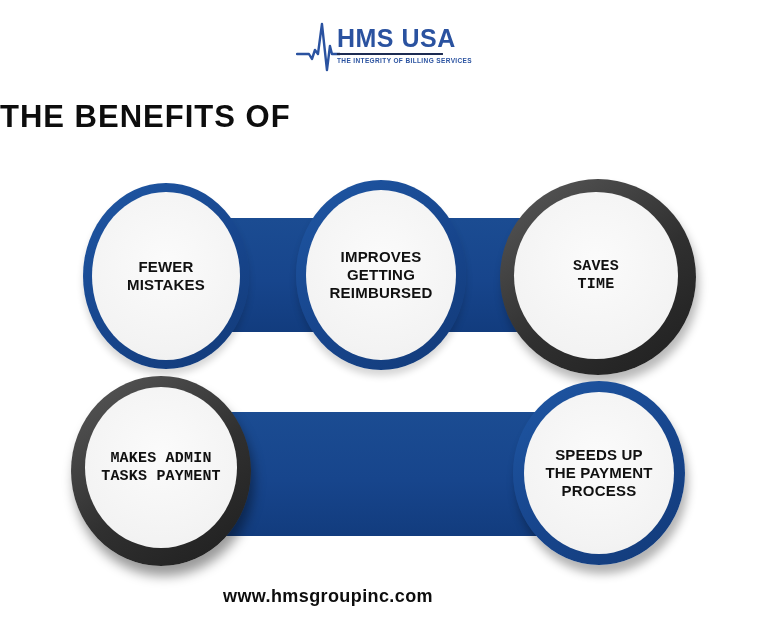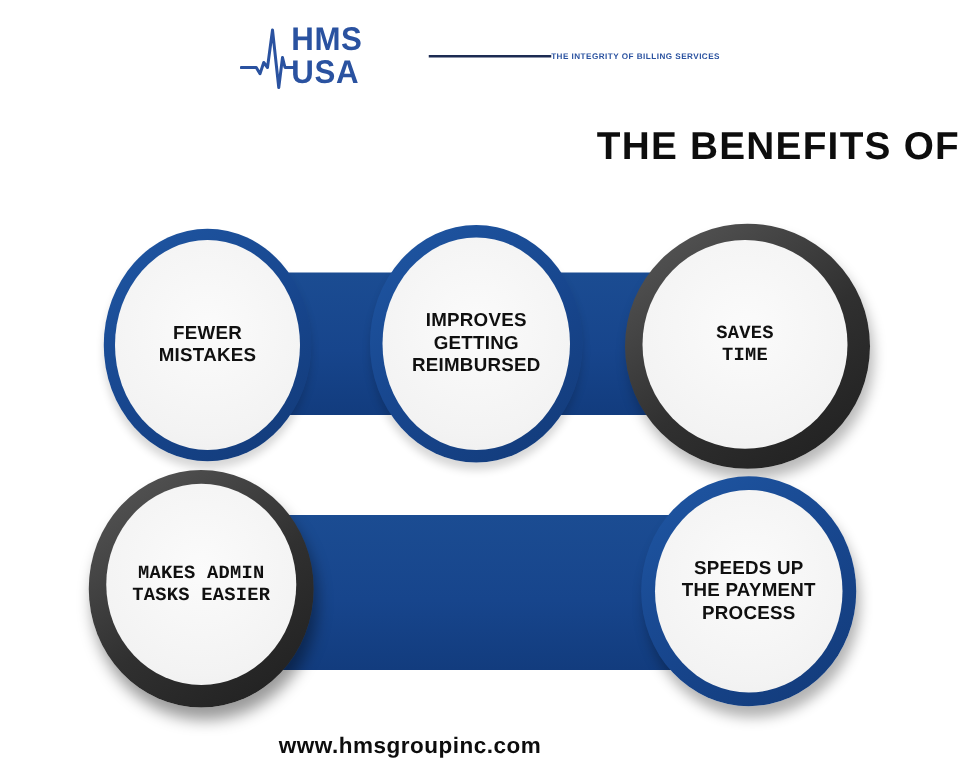--- a/index.html
+++ b/index.html
@@ -10,34 +10,34 @@
     overflow:hidden;
     font-family:"Liberation Sans", sans-serif;
   }
 
   
   .logo {
     position:absolute; top:16px; left:50%; transform:translateX(-50%);
     display:flex; align-items:center;
   }
   .logo svg { display:block; margin-right:-3px; }
-  .logo-text { display:flex; flex-direction:row;align-items:center; }
+  .logo-text { display:flex; flex-direction:column; }
   .logo-name {
     color:#2a52a0; font-size:25px; font-weight:bold;
     letter-spacing:0.5px; line-height:1; transform:scaleY(1.05);
   }
   .logo-rule { height:2px; background:#1c2b52; margin:2px 0 2px 0; width:106px; }
   .logo-tagline {
     color:#2a52a0; font-size:6.5px; font-weight:bold; letter-spacing:0.38px;
     white-space:nowrap;
   }
 
   
   .title-line1 {
-    position:absolute; top:99px; left:0; width:768px; text-align:right;
+    position:absolute; top:99px; left:0; width:768px; text-align:left;
     color:#0d0d0d; font-size:31px; font-weight:bold; letter-spacing:1px;
   }
   .title-line2 {
     position:absolute; top:137px; left:0; width:768px; text-align:center;
     color:#1d4e9b; font-size:34px; font-weight:bold; letter-spacing:1px;
   }
 
   
   .bar {
     position:absolute; z-index:1;
@@ -122,21 +122,21 @@
       <span class="label">SAVES
 TIME</span>
     </div>
   </div>
 
   <div class="bar bar2"></div>
 
   <div class="circle ring-dark c-r2-1">
     <div class="inner">
       <span class="label">MAKES ADMIN
-TASKS EASIER</span>
+TASKS PAYMENT</span>
     </div>
   </div>
 
 
   <div class="circle ring-blue c-r2-3">
     <div class="inner">
       <span class="label">SPEEDS UP
 THE PAYMENT
 PROCESS</span>
     </div>

